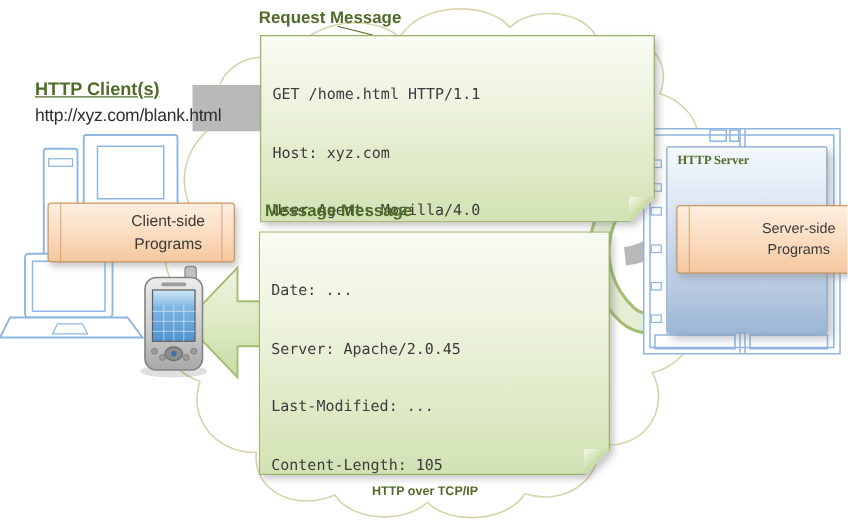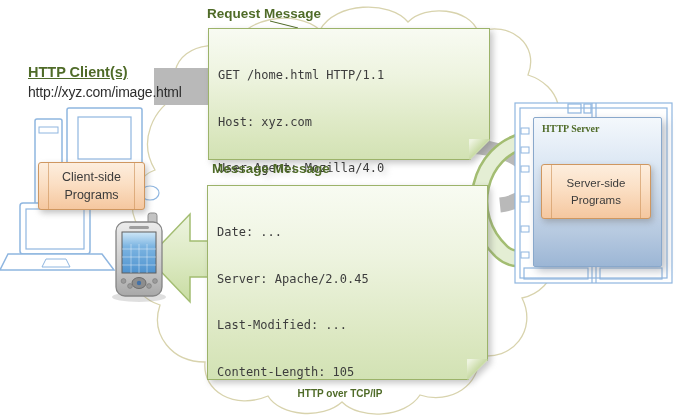--- a/index.html
+++ b/index.html
@@ -19,21 +19,21 @@
         clip-path:polygon(0 0,100% 0,0 100%);
         filter:drop-shadow(1px 1px 1px rgba(90,90,90,.55));}
   .code{position:absolute;left:10px;top:9px;right:4px;z-index:3;
         font-family:"DejaVu Sans Mono","Liberation Mono",monospace;
         font-size:12px;line-height:15.5px;color:var(--code);white-space:pre;}
 
   
   .prog{position:absolute;z-index:5;border:1px solid var(--orange-border);border-radius:3px;
         background:linear-gradient(to bottom,#fdeede 0%,#fbdfc4 45%,#f5c79f 100%);
         display:flex;align-items:center;justify-content:center;text-align:center;
-        color:#3b3b3b;filter:drop-shadow(2px 3px 3px rgba(120,120,120,.45));}
+        color:#3b3b3b;filter:drop-shadow(2px 3px 3px rgba(120,120,120,.45));padding-left:43px;}
   .prog .inner{position:absolute;top:0;bottom:0;left:9px;right:9px;
         border-left:1px solid rgba(207,151,96,.65);border-right:1px solid rgba(207,151,96,.65);}
   .prog .lbl{position:relative;z-index:1;width:82px;line-height:1.45;}
 
   
   .server-panel{position:absolute;left:533px;top:117px;width:127px;height:148px;z-index:2;
         border:1px solid var(--panel-border);border-radius:2px;
         background:linear-gradient(to bottom,#f4f8fc 0%,#dde8f4 30%,#b6c9e0 78%,#9cb6d5 100%);
         filter:drop-shadow(4px 4px 4px rgba(120,130,145,.5));}
   .server-title{position:absolute;left:8px;top:5px;font-weight:bold;font-size:10px;color:var(--olive);white-space:nowrap;font-family:Liberation Serif, serif;}
@@ -138,21 +138,21 @@
       <circle cx="123.5" cy="281" r="2.4" fill="#9a9a9a" stroke="#777" stroke-width="0.6"></circle>
       <circle cx="130" cy="286" r="2.4" fill="#9a9a9a" stroke="#777" stroke-width="0.6"></circle>
       <circle cx="149" cy="286" r="2.4" fill="#9a9a9a" stroke="#777" stroke-width="0.6"></circle>
       <circle cx="155" cy="281" r="2.4" fill="#9a9a9a" stroke="#777" stroke-width="0.6"></circle>
     </g>
 
     <line x1="270" y1="21" x2="298" y2="28" stroke="var(--olive)" stroke-width="1"></line>
   </svg>
 
   <div class="title" style="left:207px;top:6px;">Request Message</div>
-  <div class="note-wrap" style="left:208px;top:28px;width:282px;height:132px;">
+  <div class="note-wrap" style="left:208px;top:28px;width:282px;height:150px;padding-left:34px;">
     <div class="note"></div>
     <div class="flap"></div>
     <div class="code">
       <div>GET /home.html HTTP/1.1</div>
       <div>Host: xyz.com</div>
       <div>User-Agent: Mozilla/4.0</div>
       <div>Accept: image/gif, image/jpeg</div>
       <div>----- blank line ------</div>
       <div>(Empty body)</div>
     </div>
@@ -170,21 +170,21 @@
       
       
       
       
       
       
     </div>
   </div>
 
   <div class="client-title">HTTP Client(s)</div>
-  <div class="client-url">http://xyz.com/image.html</div>
+  <div class="client-url">http://xyz.com/blank.html</div>
   <div class="prog" style="left:38px;top:162px;width:105px;height:46px;font-size:12.5px;">
     <div class="inner"></div>
     <div class="lbl">Client-side Programs</div>
   </div>
 
   <div class="server-panel">
     <div class="server-title">HTTP Server</div>
   </div>
   <div class="prog" style="left:541px;top:164px;width:108px;height:53px;font-size:11.5px;">
     <div class="inner"></div>

